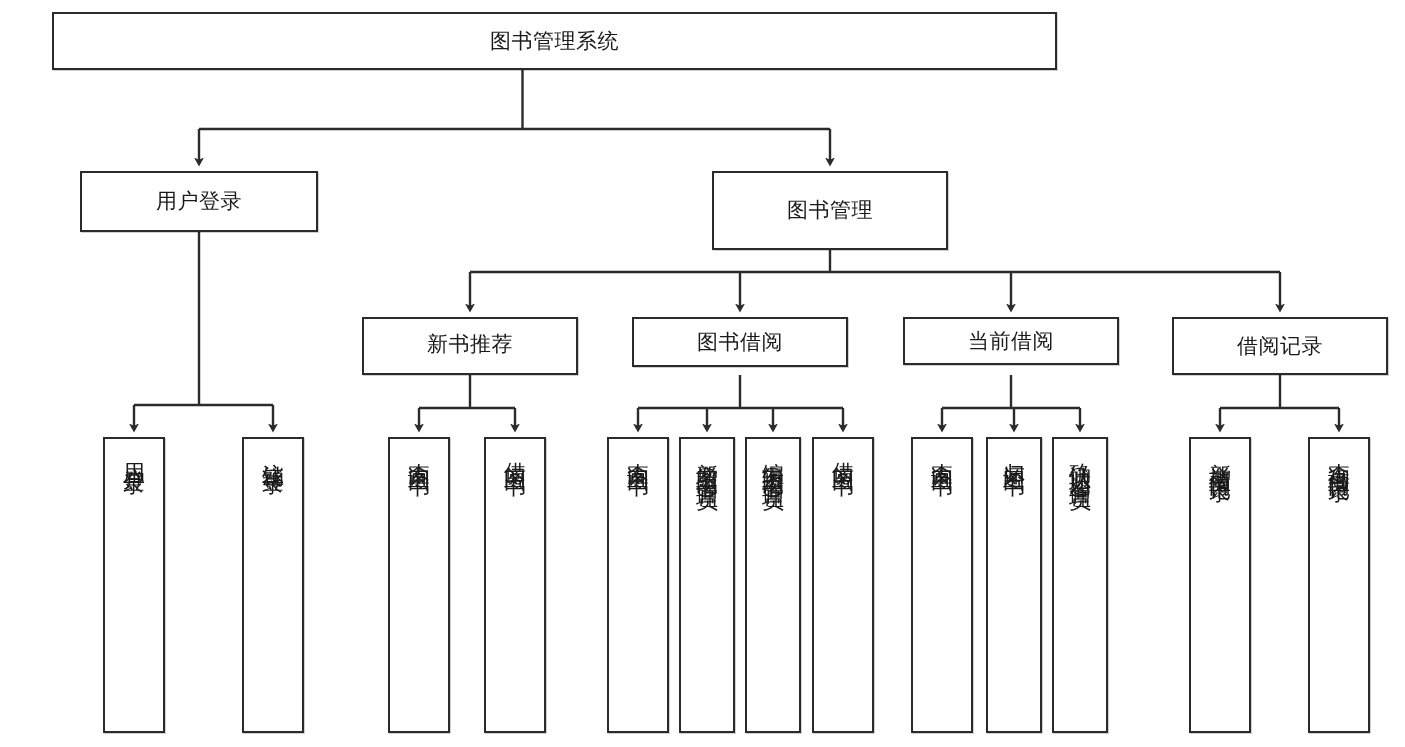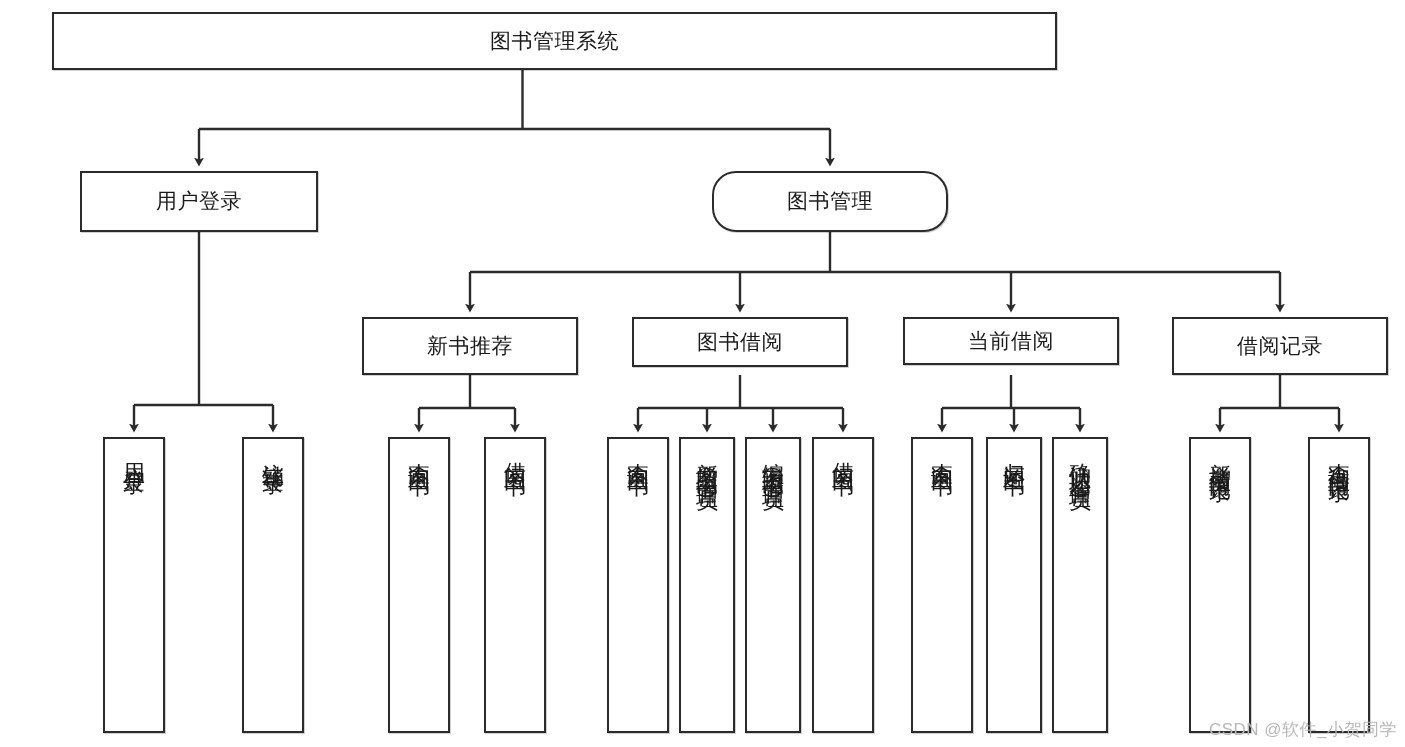--- a/index.html
+++ b/index.html
@@ -114,24 +114,24 @@
       </g>
   </svg>
 
   <div id="node-layer">
       <div class="node horiz" style="left: 20px; top: 12px; width: 1005px; height: 58px; margin-left: 32px;">
         <span class="label">图书管理系统</span>
       </div>
       <div class="node horiz" style="left: 80px; top: 171px; width: 238px; height: 61px;">
         <span class="label">用户登录</span>
       </div>
-      <div class="node horiz" style="left: 712px; top: 171px; width: 236px; height: 61px; border-radius: 24px;">
+      <div class="node horiz" style="left: 712px; top: 171px; width: 236px; height: 79px;">
         <span class="label">图书管理</span>
       </div>
-      <div class="node horiz" style="left: 362px; top: 317px; width: 216px; height: 58px;">
+      <div class="node horiz" style="left: 362px; top: 317px; width: 216px; height: 58px; font-family: Liberation Mono, monospace;">
         <span class="label">新书推荐</span>
       </div>
       <div class="node horiz" style="left: 632px; top: 317px; width: 216px; height: 50px;">
         <span class="label">图书借阅</span>
       </div>
       <div class="node horiz" style="left: 903px; top: 317px; width: 216px; height: 48px;">
         <span class="label">当前借阅</span>
       </div>
       <div class="node horiz" style="left: 1172px; top: 317px; width: 216px; height: 58px;">
         <span class="label">借阅记录</span>
@@ -170,14 +170,13 @@
         <span class="label">确认归还（管理员）</span>
       </div>
       <div class="node vert" style="left: 1189px; top: 437px; width: 62px; height: 296px;">
         <span class="label">新增借阅记录</span>
       </div>
       <div class="node vert" style="left: 1308px; top: 437px; width: 62px; height: 296px;">
         <span class="label">查询借阅记录</span>
       </div>
     </div>
 
-  <div class="watermark">CSDN @软件_小贺同学</div>
 </div>
 
 </body></html>

